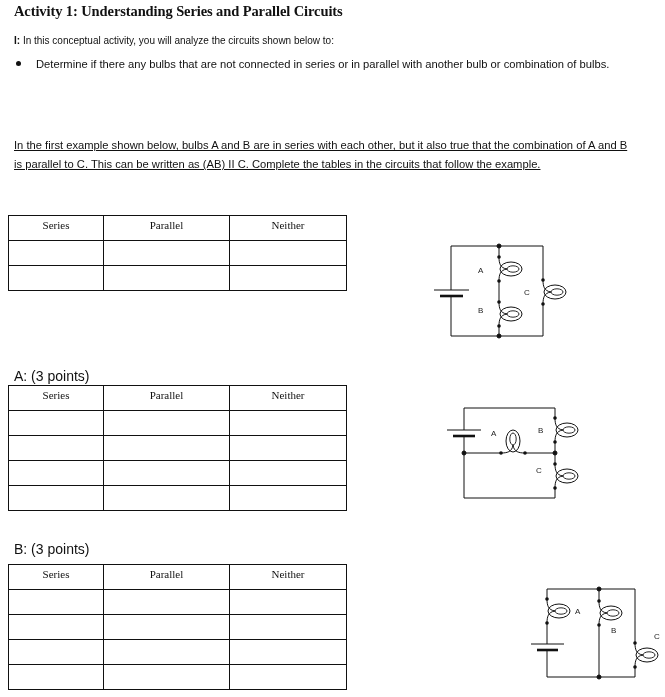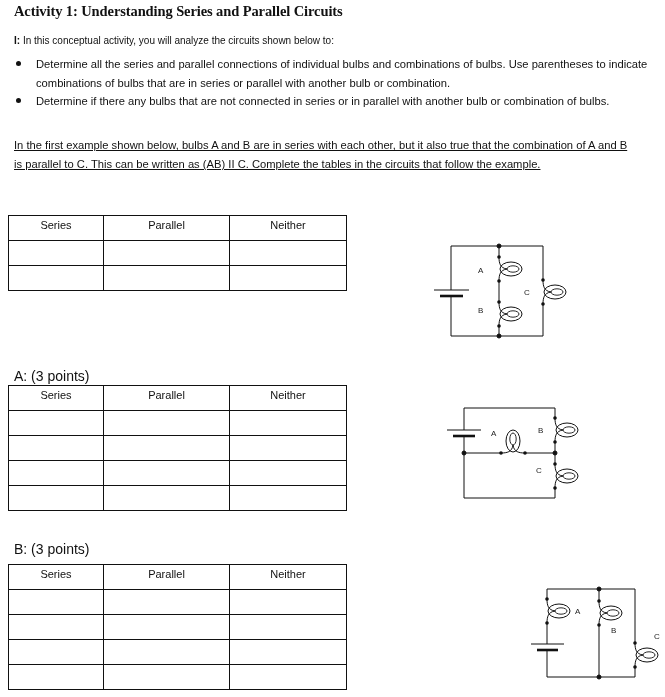--- a/index.html
+++ b/index.html
@@ -8,34 +8,33 @@
   .abs { position:absolute; }
   .title { left:14px; top:3px; font-size:14.5px; font-weight:bold; letter-spacing:-0.1px;font-family:Liberation Serif, serif; }
   .p { font-size:10px; line-height:19px; }
   .intro { left:14px; top:31px; }
   .intro b { font-weight:bold; }
   .bullets { left:14px; top:55px; width:640px; }
   .bullet { position:relative; padding-left:22px; font-size:11.2px; line-height:18.5px; margin-bottom:0; }
   .bullet .dot { position:absolute; left:2px; top:6px; width:5px; height:5px; border-radius:50%; background:#111; }
   .example { left:14px; top:136px; width:620px; font-size:11.2px; line-height:19px;text-decoration:underline; }
   table.grid { position:absolute; border-collapse:collapse; table-layout:fixed; }
-  table.grid td { border:1.5px solid #111; font-size:11px; text-align:center; vertical-align:top; padding:3px 2px 0 2px; height:21px; }
+  table.grid td { border:1.5px solid #111; font-size:11px; text-align:center; vertical-align:top; padding:3px 2px 0 2px; height:21px;font-family:Liberation Serif, serif; }
   .lbl { font-size:14px; }
   svg { position:absolute; overflow:visible; }
   .clabel { font-size:8px; font-family:"Liberation Sans", sans-serif; fill:#222; }
 </style>
 </head>
 <body>
 
 <div class="abs title">Activity 1: Understanding Series and Parallel Circuits</div>
 
 <div class="abs p intro"><b>I:</b><span> In this conceptual activity, you will analyze the circuits shown below to:</span></div>
 
 <div class="abs bullets">
-  <div class="bullet"><span class="dot"></span><span>Determine all the series and parallel connections of individual bulbs and combinations of bulbs. Use parentheses to indicate combinations of bulbs that are in series or parallel with another bulb or combination.</span></div>
   <div class="bullet"><span class="dot"></span><span>Determine if there any bulbs that are not connected in series or in parallel with another bulb or combination of bulbs.</span></div>
 </div>
 
 <div class="abs example">In the first example shown below, bulbs A and B are in series with each other, but it also true that the combination of A and B is parallel to C. This can be written as (AB) II C. Complete the tables in the circuits that follow the example.</div>
 
 <table class="grid" style="left:8px; top:215px; width:338px;">
   <colgroup>
       <col style="width:95px">
       <col style="width:126px">
       <col style="width:117px">

